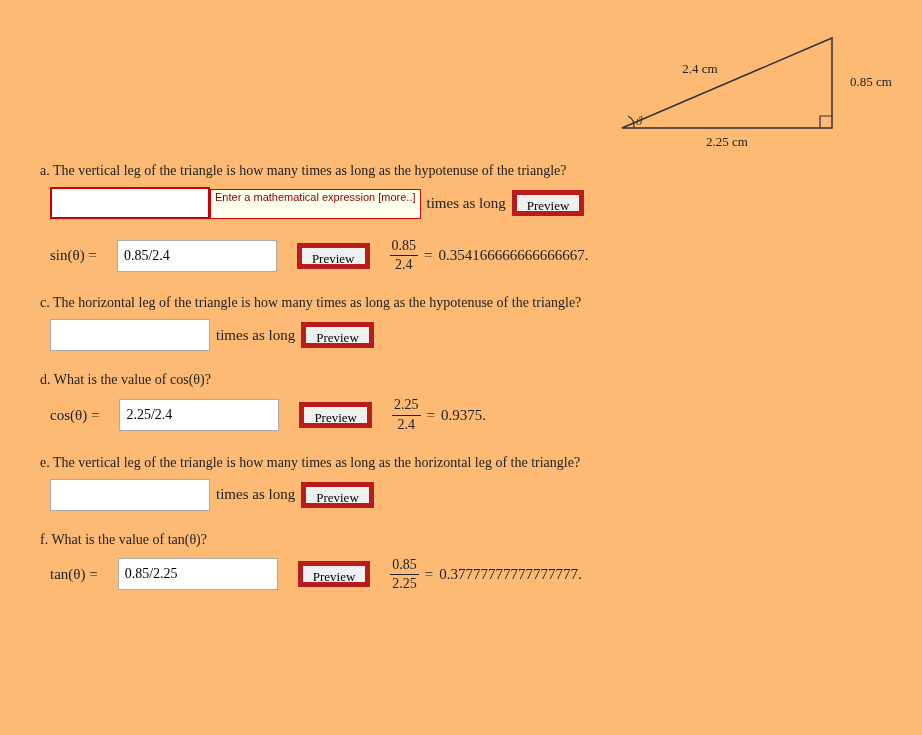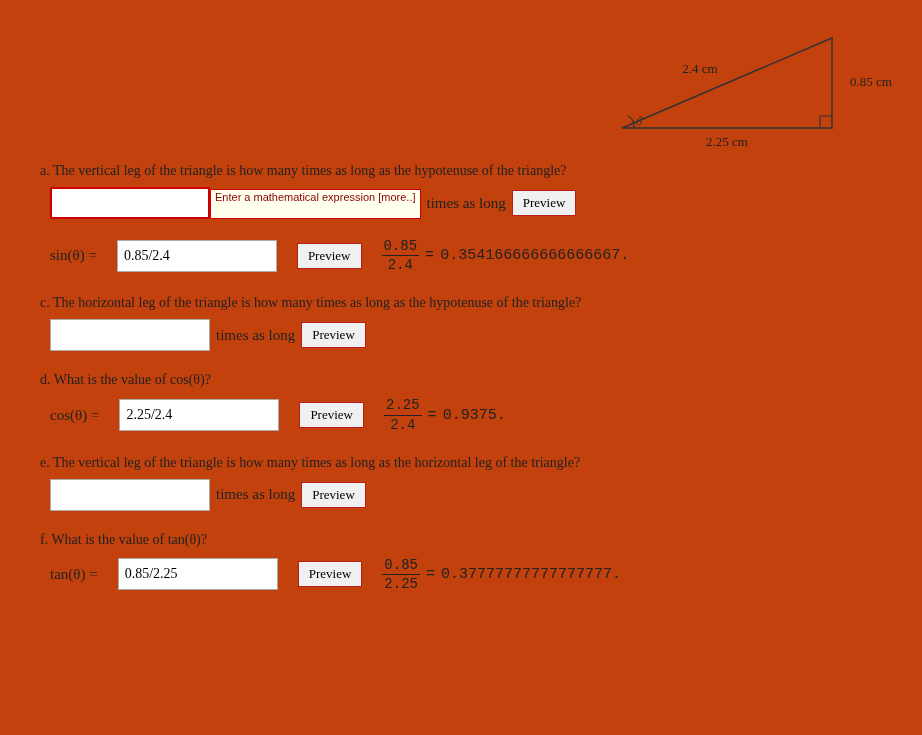--- a/index.html
+++ b/index.html
@@ -5,21 +5,21 @@
     * { box-sizing: border-box; margin: 0; padding: 0; }
     body {
       background: #f5f5f5;
       font-family: Georgia, 'Times New Roman', serif;
       font-size: 15px;
       color: #222;
     }
     .page {
       width: 922px;
       min-height: 735px;
-      background: #c2410c;
+      background: #fdba74;
       padding: 20px 40px 30px 40px;
       position: relative;
     }
     
     .diagram {
       position: absolute;
       top: 18px;
       right: 30px;
       width: 300px;
       height: 130px;
@@ -57,34 +57,33 @@
       font-size: 11px;
       color: #800;
       background: #ffe;
       border: 1px solid #c00;
       padding: 1px 4px;
       margin-top: 2px;
       display: inline-block;
       font-family: Arial, sans-serif;
     }
     .preview-btn {
-      border: 1px solid #b91c1c;
+      border: 5px solid #b91c1c;
       background: #f0f0f0;
       padding: 3px 10px;
       font-size: 13px;
       font-family: Georgia, serif;
       cursor: pointer;
       height: 26px;
     }
     .fraction-result {
       display: flex;
       align-items: center;
       gap: 6px;
       font-size: 15px;
-      font-family: Liberation Mono, monospace;
     }
     .fraction {
       display: inline-flex;
       flex-direction: column;
       align-items: center;
       font-size: 14px;
       vertical-align: middle;
     }
     .fraction .num {
       border-bottom: 1px solid #222;

